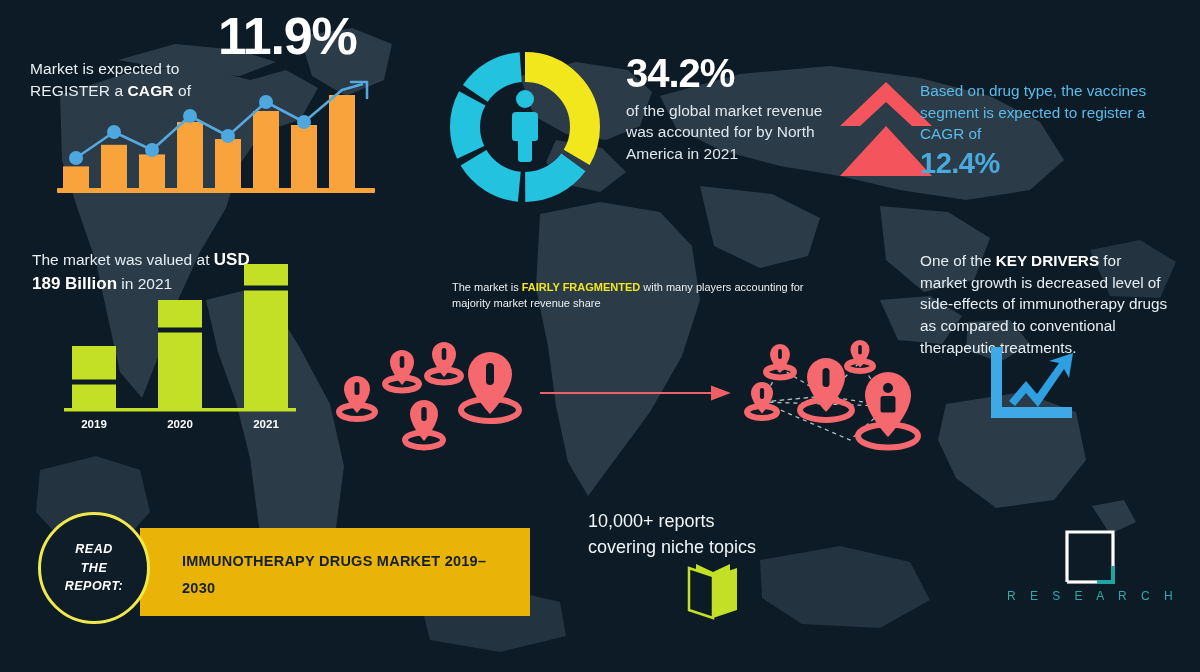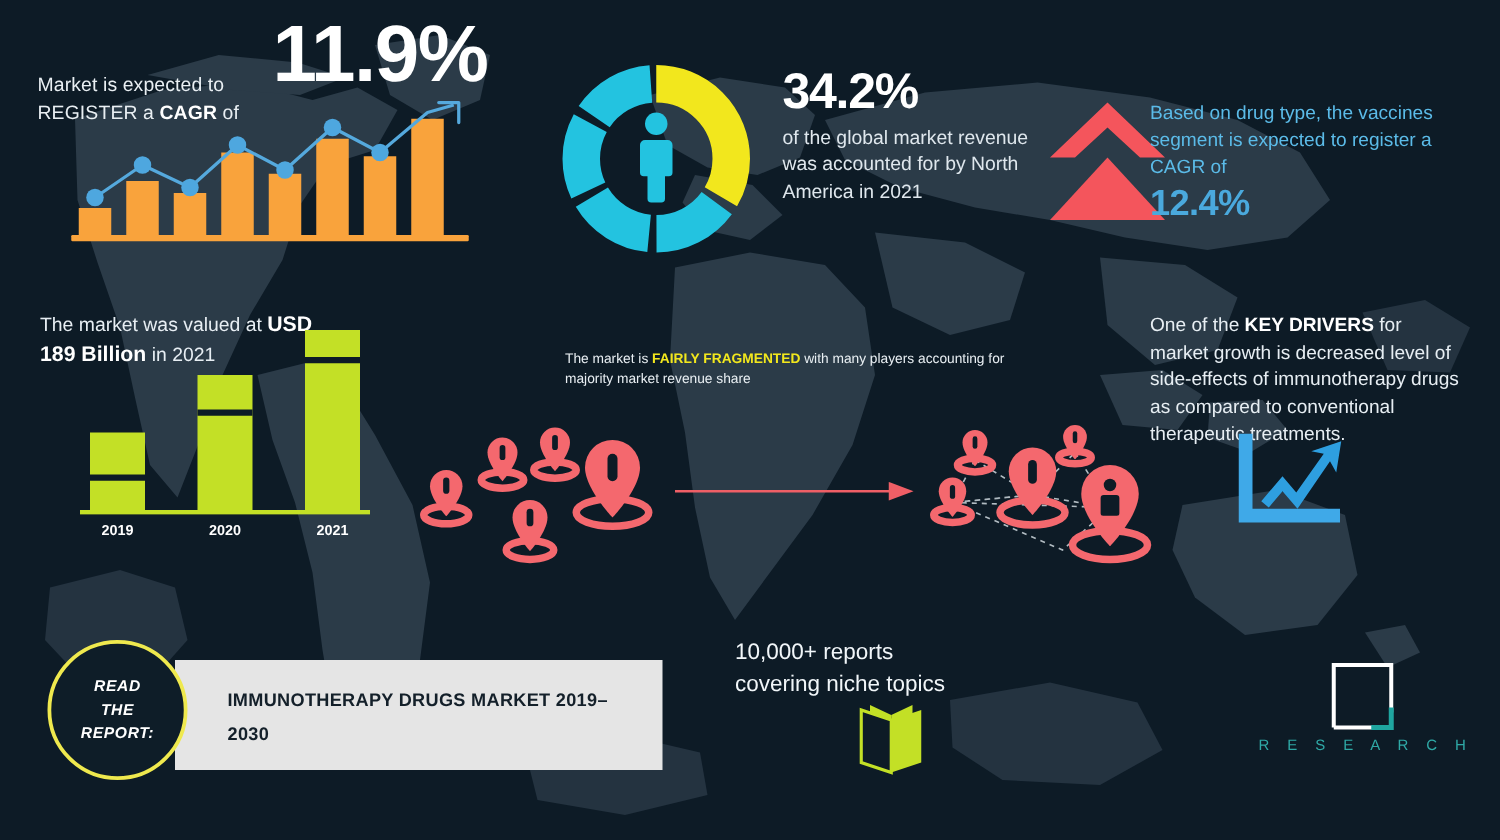--- a/index.html
+++ b/index.html
@@ -28,21 +28,21 @@
   .abs { position:absolute; z-index:5; }
 
   
   #headlineText {
     left:30px; top:14px; width:210px;
     font-size:15.5px; line-height:1.42; color:#e9eff3; letter-spacing:.1px;margin-top:44px;
   }
   #headlineText b { font-weight:bold; color:#ffffff; }
   #headlinePct {
     left:218px; top:6px;
-    font-size:64px; font-weight:bold; color:#ffffff; letter-spacing:-1.2px;
+    font-size:52px; font-weight:bold; color:#ffffff; letter-spacing:-1.2px;
   }
 
   
   #topChart { left:55px; top:78px; width:330px; height:120px; }
   #topChart svg { width:100%; height:100%; display:block; overflow:visible; }
   .obar { fill:#f9a33c; }
   .oaxis { fill:#f9a33c; }
   .tline { fill:none; stroke:#55a9dd; stroke-width:2.6; stroke-linejoin:round; }
   .tdot { fill:#4ea7df; }
 
@@ -107,21 +107,21 @@
 
   
   #blueChartIcon { left:985px; top:345px; width:92px; height:75px; }
   #blueChartIcon svg { width:100%; height:100%; display:block; }
   .bc-axis { fill:#3fa9e8; }
   .bc-arrow { fill:#2e9fe0; }
 
   
   #reportBand {
     left:140px; top:528px; width:390px; height:88px;
-    background:#e5e5e5;
+    background:#eab308;
   }
   #reportBandLabel {
     position:absolute; left:42px; top:20px; right:14px;
     color:#14202a; font-size:14.5px; font-weight:bold; line-height:1.85; letter-spacing:.25px;
   }
   #reportCircle {
     left:38px; top:512px; width:112px; height:112px;
     border-radius:50%;
     background:#0e1d28;
     border:3px solid #efe94e;

